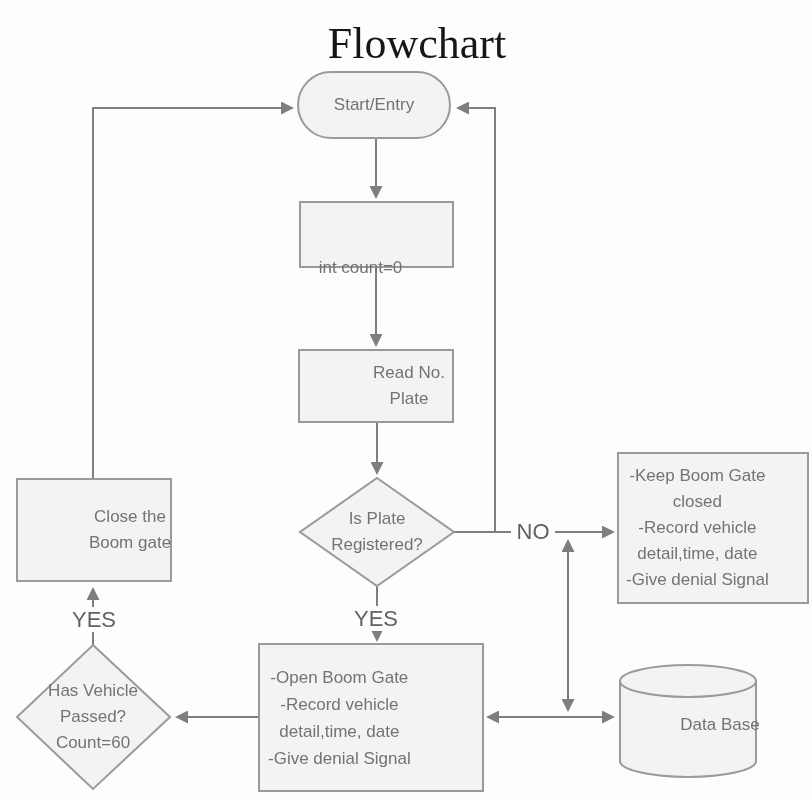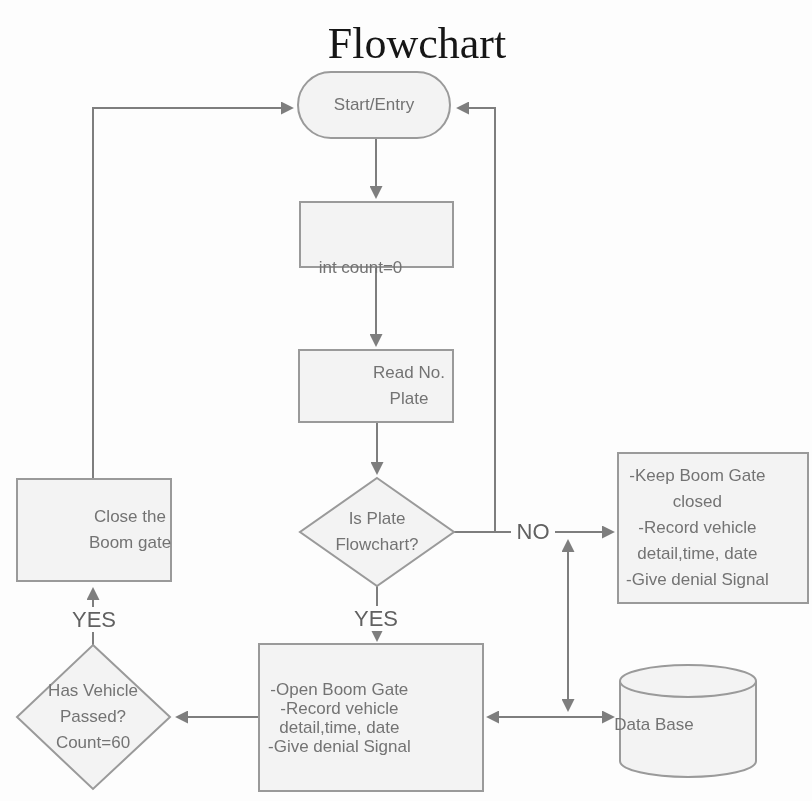--- a/index.html
+++ b/index.html
@@ -85,34 +85,34 @@
   <div class="title">Flowchart</div>
 
   <div class="node-text" style="left:298px; top:72px; width:152px; height:66px;">Start/Entry</div>
 
   <div class="node-text" style="left:284px; top:202px; width:153px; height:65px;margin-top:33px;">int count=0</div>
 
   <div class="node-text" style="left:299px; top:350px; width:156px; height:72px;margin-left:32px;">Read No.
 Plate</div>
 
   <div class="node-text" style="left:295px; top:478px; width:164px; height:108px;">Is Plate
-Flowchart?</div>
+Registered?</div>
 
   <div class="node-text left" style="left:626px; top:457px; width:180px; height:142px;">-Keep Boom Gate
 closed
 -Record vehicle
 detail,time, date
 -Give denial Signal</div>
 
-  <div class="node-text left" style="left:268px; top:652px; width:210px; height:132px; line-height:19px;">-Open Boom Gate
+  <div class="node-text left" style="left:268px; top:652px; width:210px; height:132px; line-height:27px;">-Open Boom Gate
 -Record vehicle
 detail,time, date
 -Give denial Signal</div>
 
-  <div class="node-text" style="left:586px; top:665px; width:136px; height:120px;">Data Base</div>
+  <div class="node-text" style="left:652px; top:665px; width:136px; height:120px;">Data Base</div>
 
   <div class="node-text" style="left:10px; top:645px; width:166px; height:144px;">Has Vehicle
 Passed?
 Count=60</div>
 
   <div class="node-text" style="left:17px; top:479px; width:154px; height:102px;margin-left:36px;">Close the
 Boom gate</div>
 
   <div class="edge-label" style="left:511px; top:519px; width:44px; height:25px;">NO</div>
 

